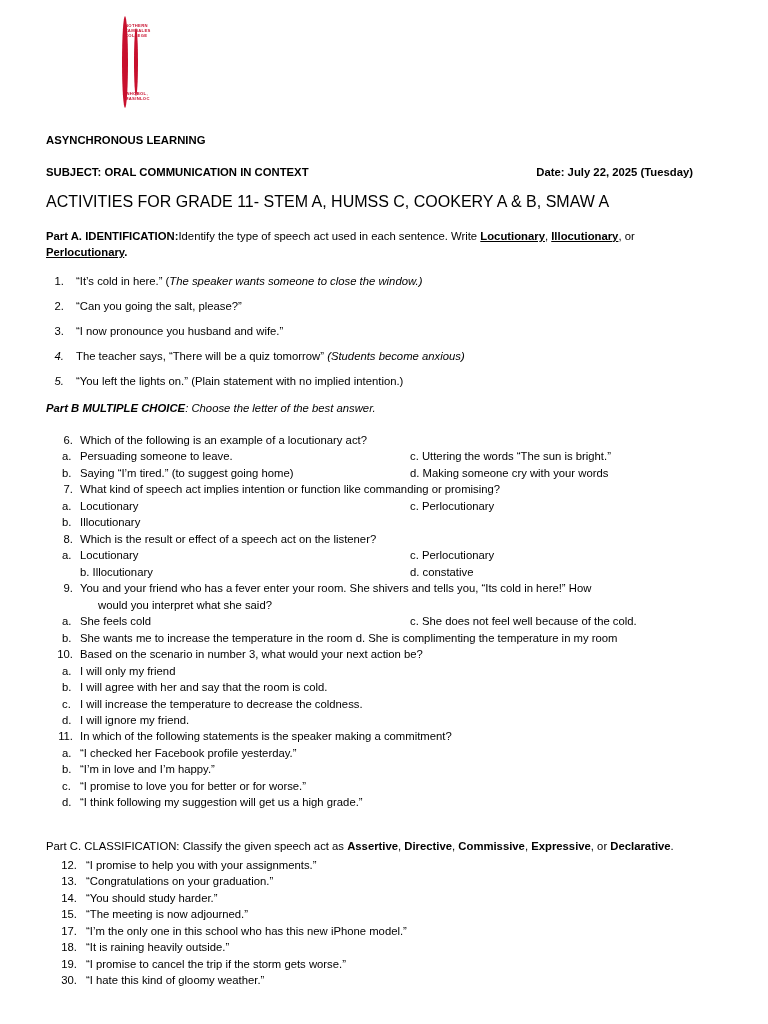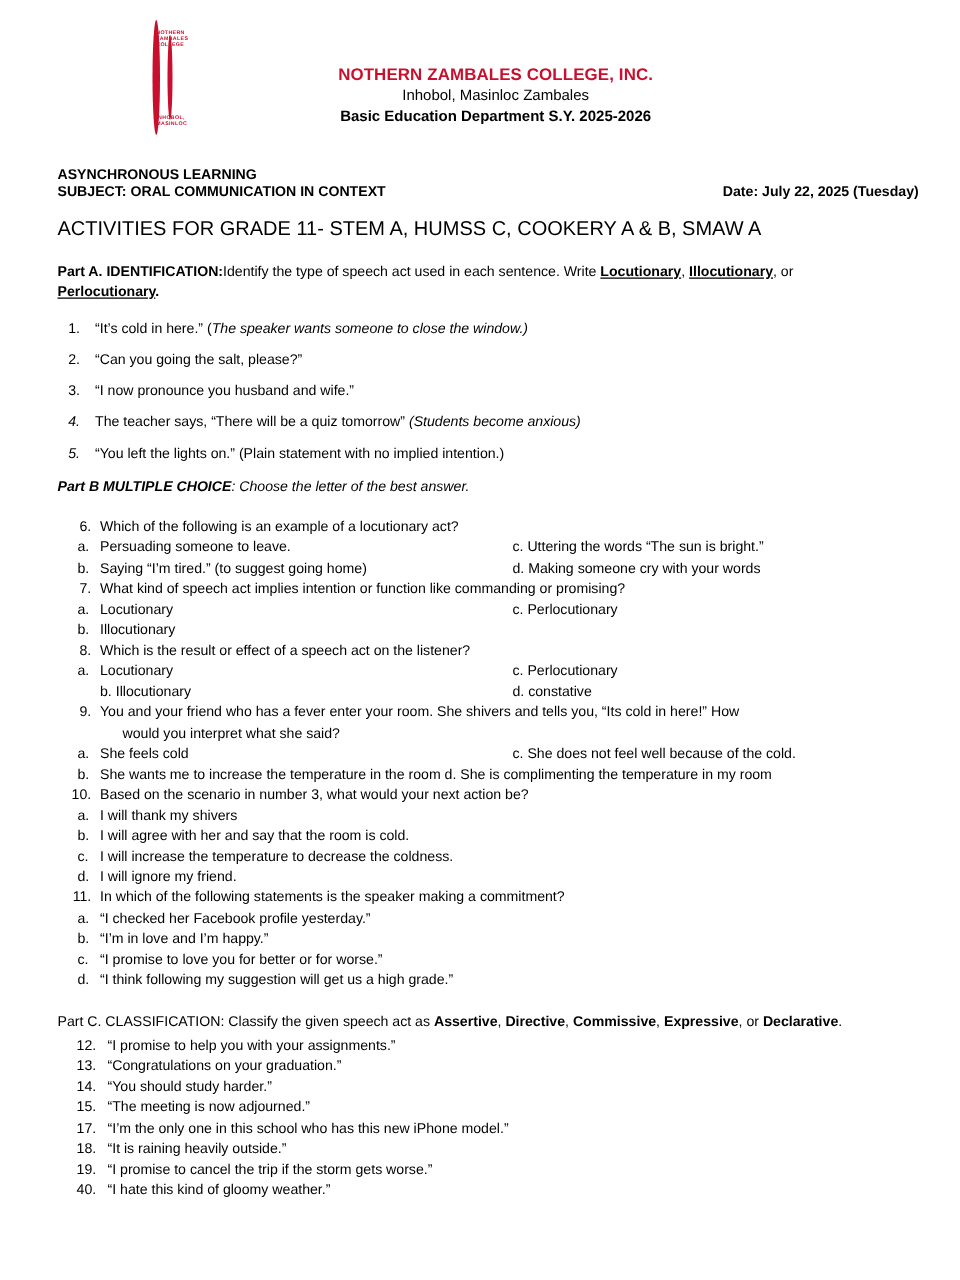--- a/index.html
+++ b/index.html
@@ -107,37 +107,37 @@
     margin-top: 2px;
   }
   .school-dept {
     font-size: 12px;
     font-weight: bold;
     margin-top: 3px;
   }
 
   
   .content {
-    padding: 0 25px 0 46px;
+    padding: 0 67px 0 46px;
   }
   .b { font-weight: bold; }
   .i { font-style: italic; }
   .u { text-decoration: underline; }
 
   .meta {
     margin-top: 26px;
   }
   .meta-row {
     display: flex;
     justify-content: space-between;
     align-items: baseline;
   }
   .meta-left { font-weight: bold; font-size: 11.3px; }
   .meta-right { font-weight: bold; font-size: 11.3px; padding-right: 8px; }
-  .meta-sub { font-weight: bold; font-size: 11.3px; margin-top: 2px; }
+  .meta-sub { font-weight: bold; font-size: 11.3px; margin-top: 20px; }
   .activities { font-weight: normal; font-size: 16px; margin-top: 15px; }
 
   .part-head {
     margin-top: 17px;
     font-size: 11.3px;
     line-height: 1.45;
   }
 
   .num-list {
     margin: 14px 0 0 0;
@@ -192,21 +192,21 @@
   }
   .opt-row .o-a {
     flex: 0 0 330px;
   }
   .opt-row .o-b {
     flex: 1;
   }
   .opt-single .o-a { flex: 1; }
 
   .partc-head {
-    margin-top: 19px;
+    margin-top: 29px;
     font-size: 11.3px;
   }
   .clist {
     margin-top: 5px;
   }
   .clist .q-row .q-n { width: 40px; flex: 0 0 40px; padding-right: 9px; }
 </style>
 </head>
 <body>
 
@@ -216,25 +216,20 @@
     <div class="logo-wrap">
       <div class="seal">
         <div class="ring2"></div>
         <div class="seal-text-top">NOTHERN ZAMBALES COLLEGE</div>
         <div class="seal-text-bottom">INHOBOL, MASINLOC</div>
         <div class="inner">
           <div class="torch"></div>
           <div class="book"></div>
         </div>
       </div>
-    </div>
-    <div class="header-text">
-      <div class="school-name">NOTHERN ZAMBALES COLLEGE, INC.</div>
-      <div class="school-addr">Inhobol, Masinloc Zambales</div>
-      <div class="school-dept">Basic Education Department S.Y. 2025-2026</div>
     </div>
   </div>
 
   <div class="content">
 
     <div class="meta">
       <div class="meta-left">ASYNCHRONOUS LEARNING</div>
       <div class="meta-row">
         <div class="meta-sub">SUBJECT: ORAL COMMUNICATION IN CONTEXT</div>
         <div class="meta-right">Date:   July 22, 2025 (Tuesday)</div>
@@ -337,21 +332,21 @@
         <span class="o-l">b.</span>
         <span class="o-a">She wants me to increase the temperature in the room d. She is complimenting the temperature in my room</span>
       </div>
 
       <div class="q-row">
         <span class="q-n">10.</span>
         <span class="q-t">Based on the scenario in number 3, what would your next action be?</span>
       </div>
       <div class="opt-row opt-single">
         <span class="o-l">a.</span>
-        <span class="o-a">I will thank my shivers</span>
+        <span class="o-a">I will only my friend</span>
       </div>
       <div class="opt-row opt-single">
         <span class="o-l">b.</span>
         <span class="o-a">I will agree with her and say that the room is cold.</span>
       </div>
       <div class="opt-row opt-single">
         <span class="o-l">c.</span>
         <span class="o-a"> I will increase the temperature to decrease the coldness.</span>
       </div>
       <div class="opt-row opt-single">
@@ -409,19 +404,19 @@
       </div>
       <div class="q-row">
         <span class="q-n">18.</span>
         <span class="q-t">“It is raining heavily outside.”</span>
       </div>
       <div class="q-row">
         <span class="q-n">19.</span>
         <span class="q-t">“I promise to cancel the trip if the storm gets worse.”</span>
       </div>
       <div class="q-row">
-        <span class="q-n">40.</span>
+        <span class="q-n">30.</span>
         <span class="q-t">“I hate this kind of gloomy weather.”</span>
       </div>
     </div>
 
   </div>
 </div>
 
 </body></html>

